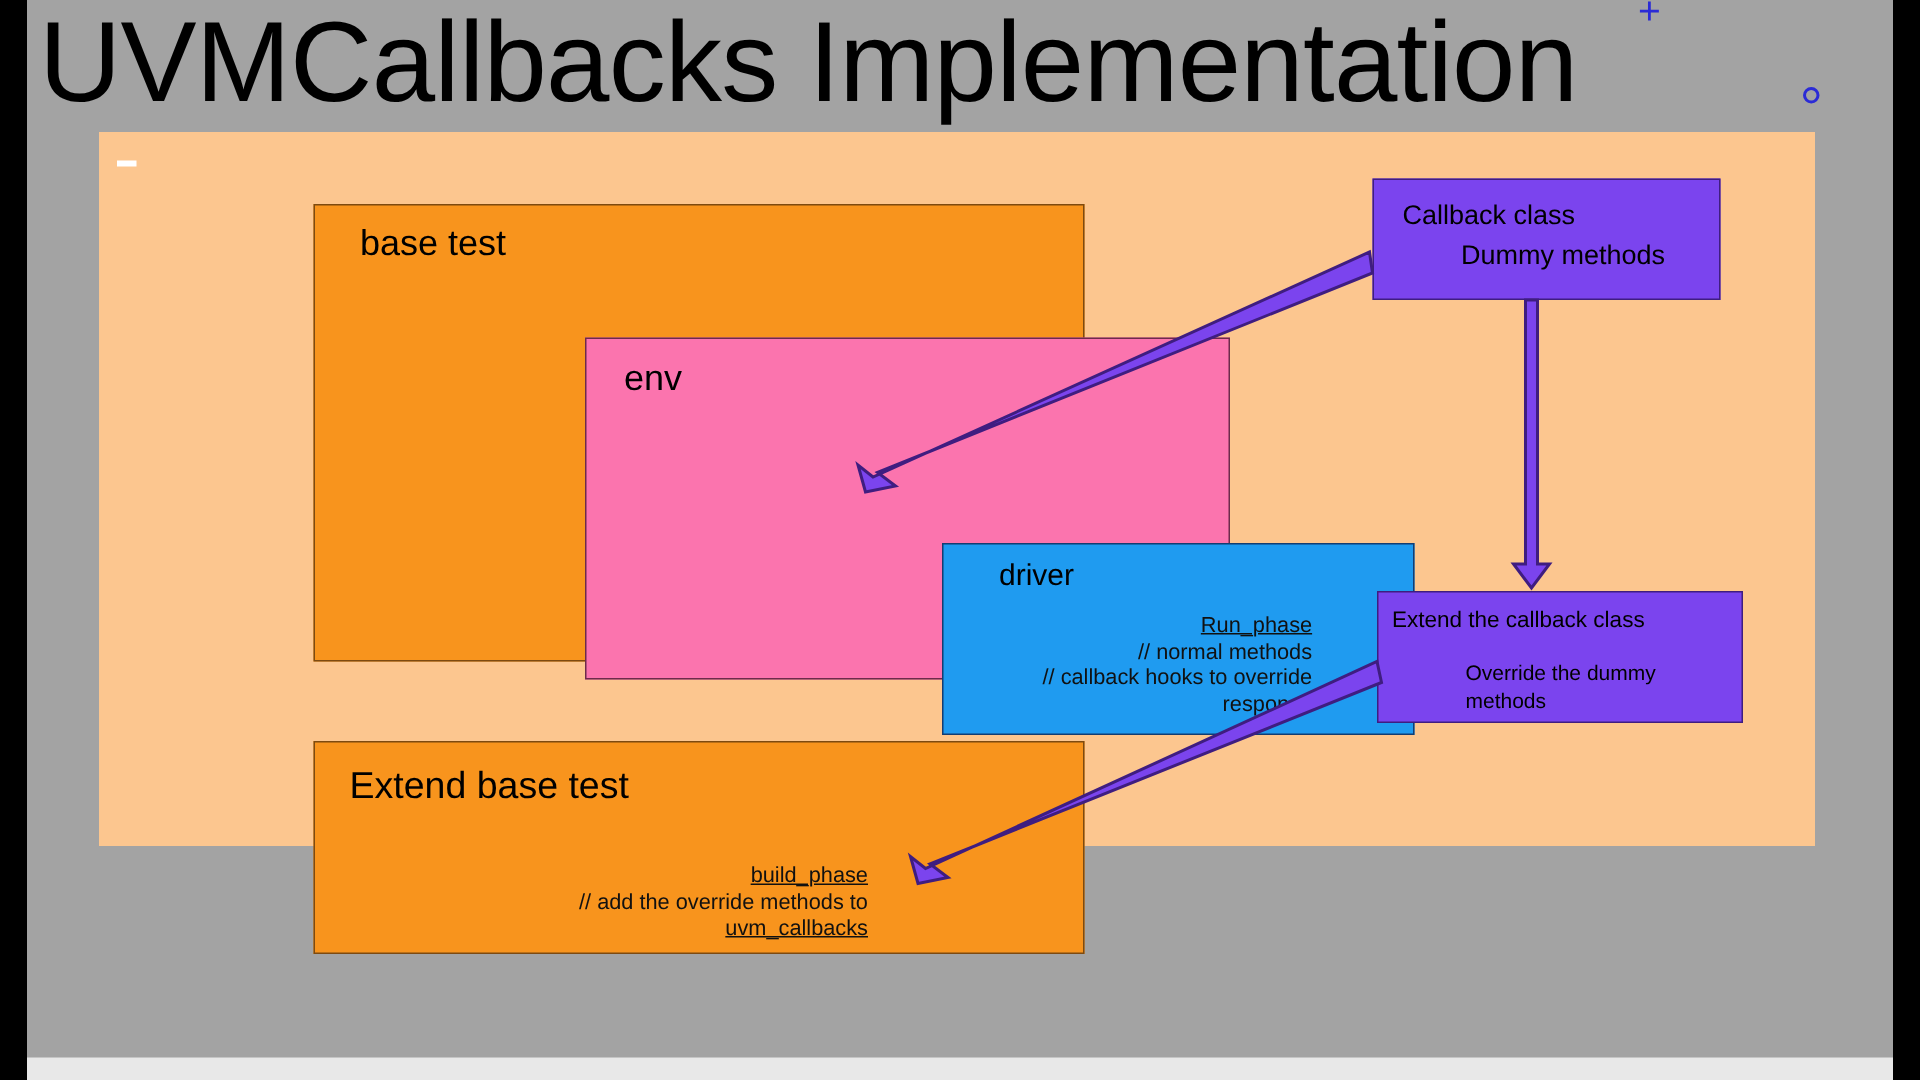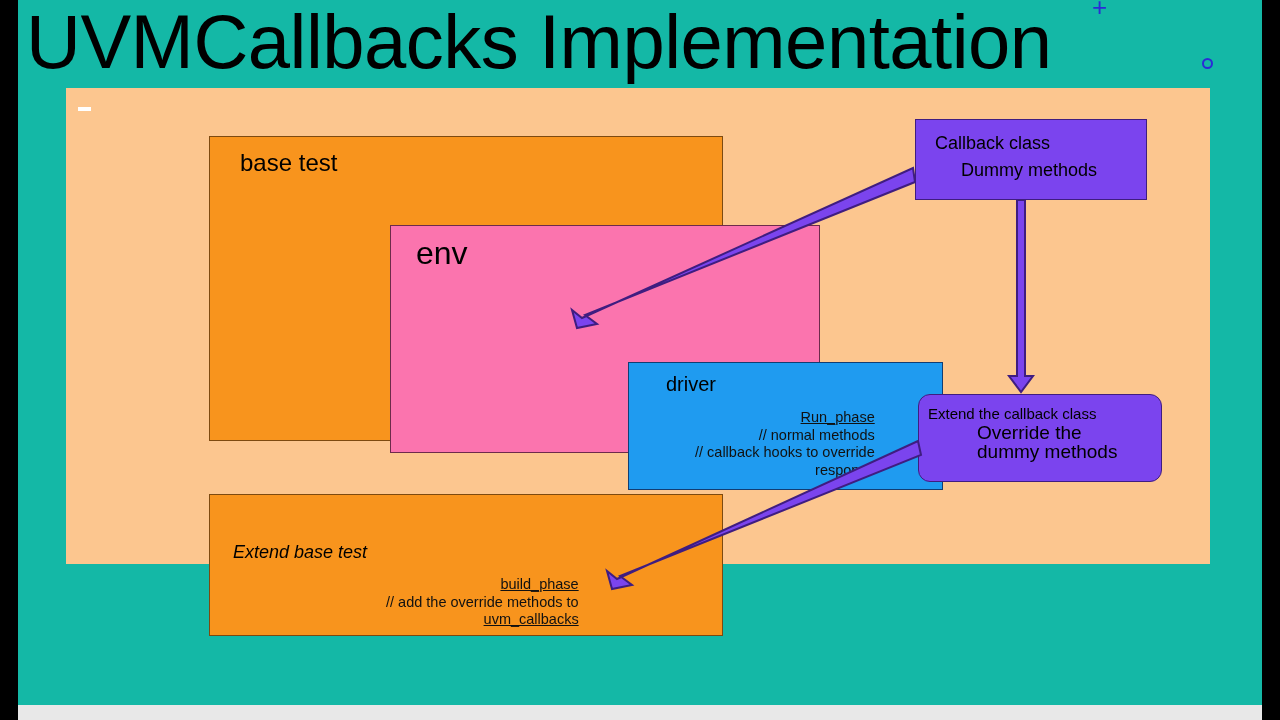--- a/index.html
+++ b/index.html
@@ -10,21 +10,21 @@
   body {
     width: 1280px;
     height: 720px;
     overflow: hidden;
     font-family: "Liberation Sans", sans-serif;
   }
   #stage {
     position: relative;
     width: 1280px;
     height: 720px;
-    background: #14b8a6;
+    background: #a3a3a3;
   }
 
   
   .bar-left, .bar-right {
     position: absolute;
     top: 0;
     width: 18px;
     height: 720px;
     background: #000000;
   }
@@ -133,21 +133,21 @@
     white-space: nowrap;
     font-family: "Liberation Sans", sans-serif;
   }
 
   
   #base-test-box { left: 143px; top: 48px; width: 514px; height: 305px; }
   #base-test-label { left: 30px; top: 12px; font-size: 24px; line-height: 28px; }
 
   
   #env-box { left: 180px; top: 88px; width: 430px; height: 228px; }
-  #env-label { left: 25px; top: 13px; font-size: 32px; line-height: 28px; }
+  #env-label { left: 25px; top: 13px; font-size: 24px; line-height: 28px; }
 
   
   #driver-box { left: 237px; top: 136px; width: 315px; height: 128px; }
   #driver-label { left: 37px; top: 8px; font-size: 20px; line-height: 26px; }
 
   .code-block {
     position: absolute;
     left: 66px;
     top: 46px;
     font-size: 14.5px;
@@ -158,32 +158,32 @@
     text-align: right;
   }
   .code-line { display: block; }
   .code-line.underlined {
     text-decoration: underline;
     text-underline-offset: 1px;
   }
 
   
   #extend-base-test-box { left: 143px; top: 406px; width: 514px; height: 142px; }
-  #extend-base-test-label { left: 23px; top: 42px; font-size: 18px; line-height: 30px; font-style: italic; }
+  #extend-base-test-label { left: 23px; top: 14px; font-size: 25px; line-height: 30px; }
   #extend-base-test-code { left: 176px; top: 81px; }
 
   
   #callback-class-box { left: 849px; top: 31px; width: 232px; height: 81px; }
   #callback-class-title { left: 19px; top: 12px; font-size: 18px; line-height: 22px; text-align: right; }
-  #callback-class-sub   { left: 45px; top: 39px; font-size: 18px; line-height: 22px; }
-
-  
-  #extend-callback-box { left: 852px; top: 306px; width: 244px; height: 88px; border-radius: 12px; }
+  #callback-class-sub   { left: 58px; top: 39px; font-size: 18px; line-height: 22px; }
+
+  
+  #extend-callback-box { left: 852px; top: 306px; width: 244px; height: 88px; }
   #extend-callback-title { left: 9px; top: 9px; font-size: 15px; line-height: 19px; }
-  #extend-callback-sub   { left: 58px; top: 28px; font-size: 19px; line-height: 19px;
+  #extend-callback-sub   { left: 58px; top: 44px; font-size: 14px; line-height: 19px;
                            white-space: normal; width: 150px; }
 
   
   .arrows {
     position: absolute;
     left: 0; top: 0;
     width: 1144px;
     height: 610px;
     pointer-events: none;
   }

